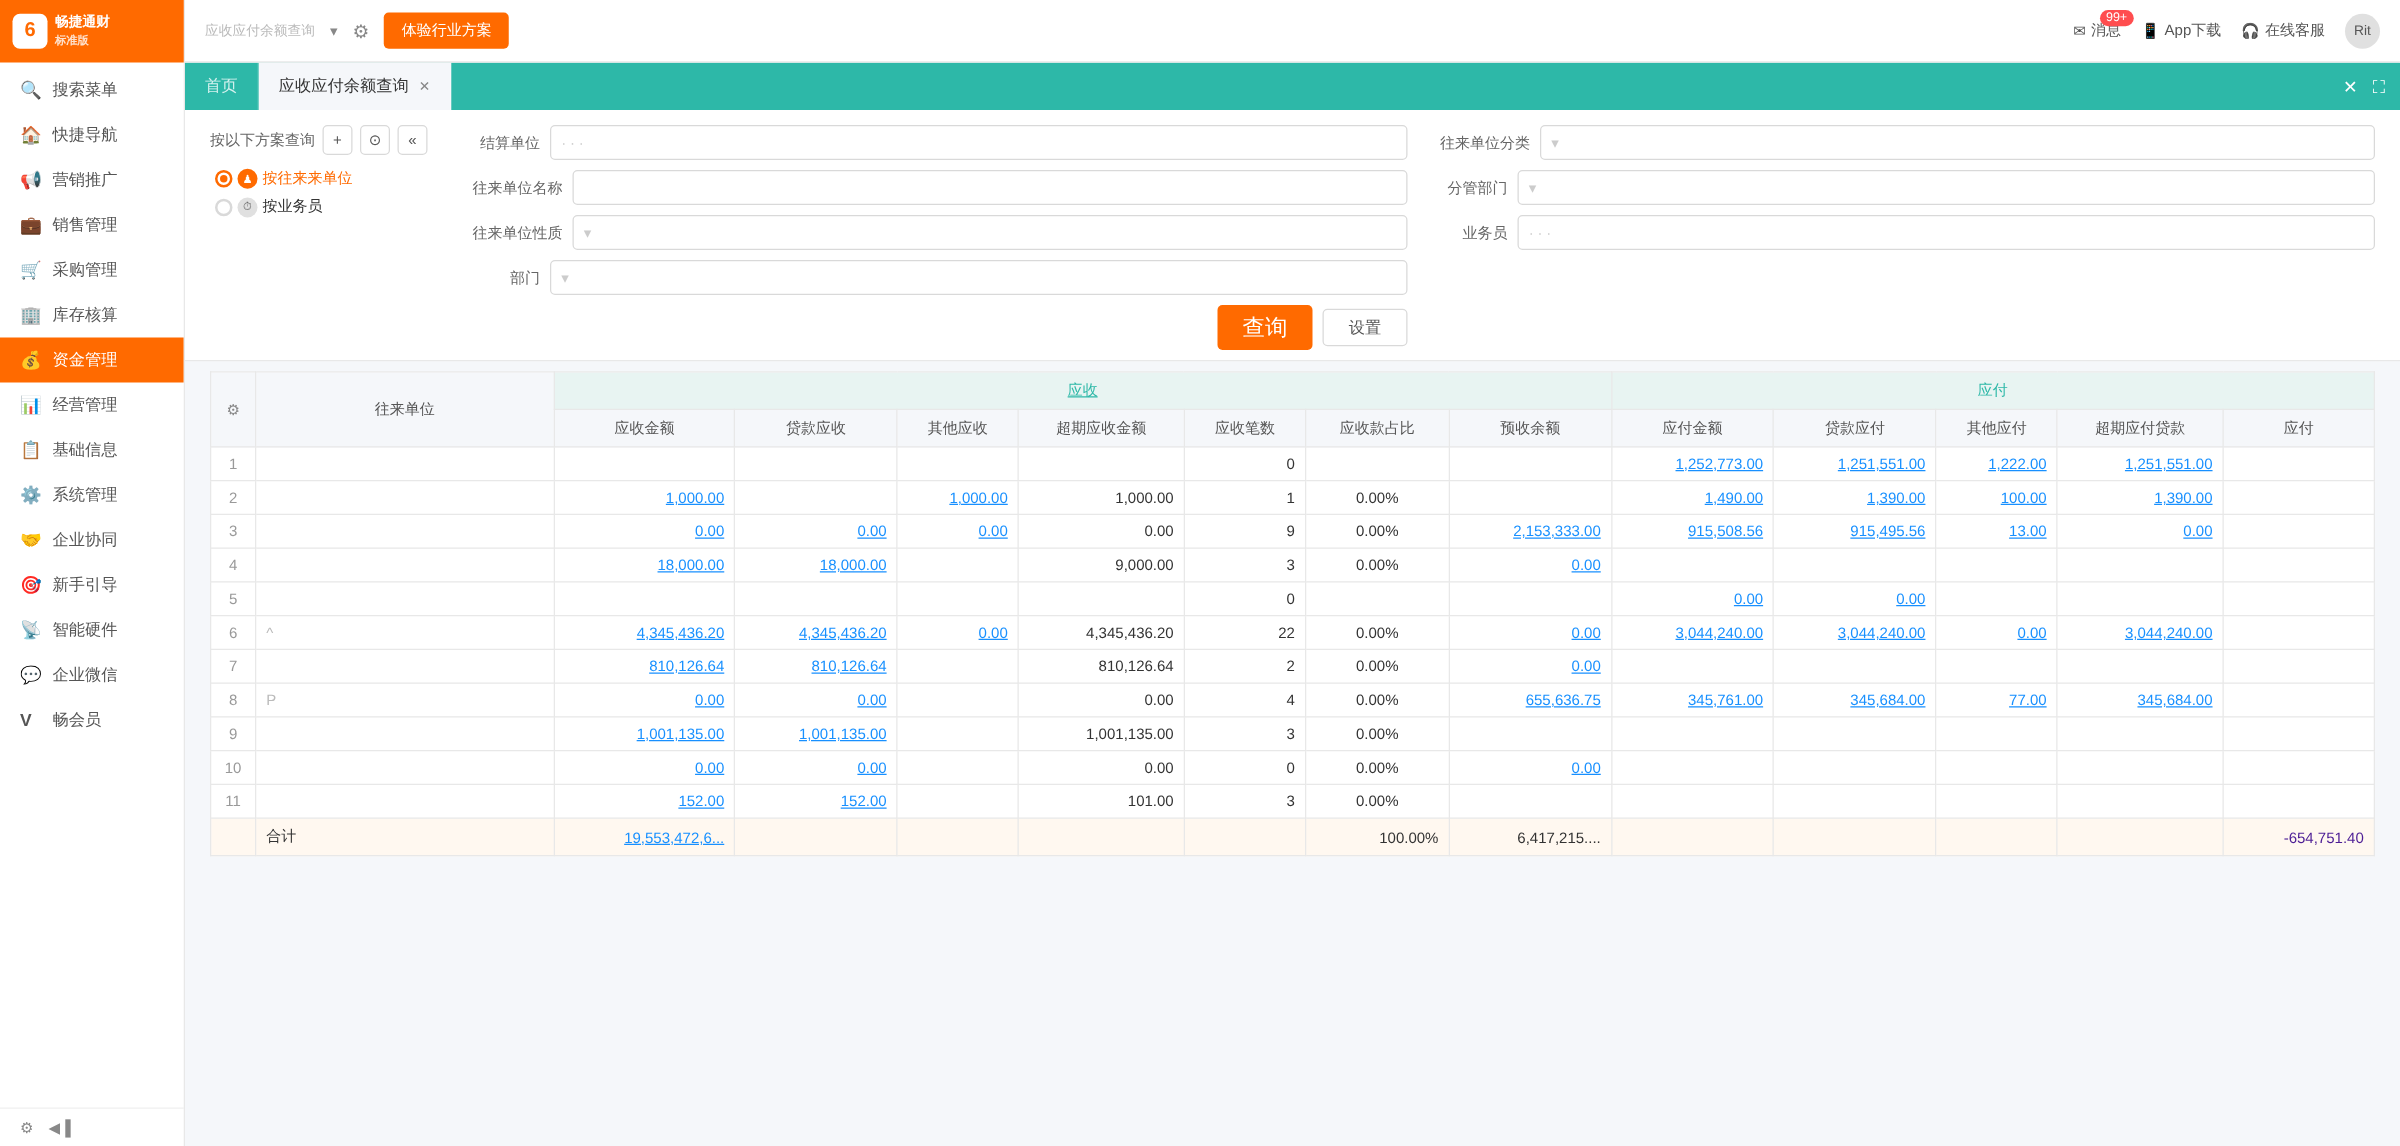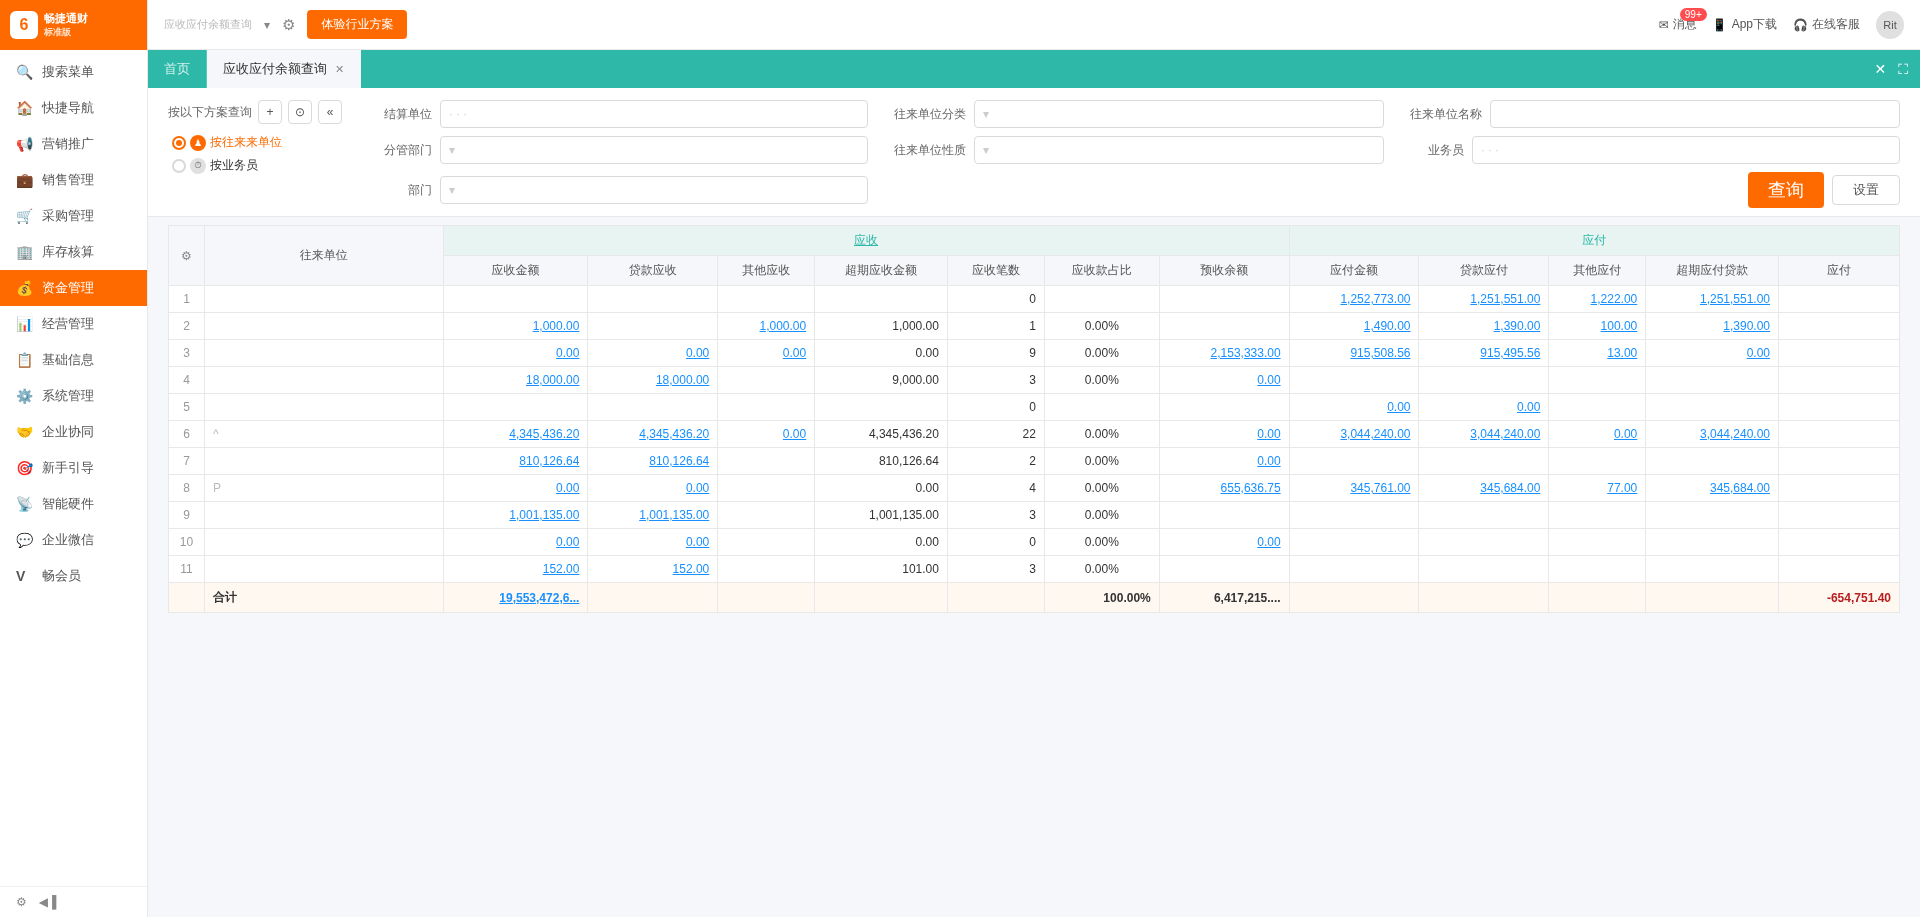--- a/index.html
+++ b/index.html
@@ -141,21 +141,21 @@
       text-align: center; font-weight: 500; color: #555; white-space: nowrap;
     }
     .data-table td {
       border: 1px solid #e8e8e8; padding: 6px 8px;
       text-align: center; color: #333; white-space: nowrap;
     }
     .data-table td.num { text-align: right; }
     .data-table td.link { color: #1890ff; text-decoration: underline; cursor: pointer; }
     .data-table td.left { text-align: left; }
     .settings-icon { cursor: pointer; color: #888; }
-    .footer-row td { background: #fff8f0; font-weight: 700; }
+    .footer-row td { background: #fff8f0; font-weight: 400; }
 
     
     ::-webkit-scrollbar { width: 6px; height: 6px; }
     ::-webkit-scrollbar-thumb { background: #ccc; border-radius: 3px; }
     ::-webkit-scrollbar-track { background: #f5f5f5; }
   </style>
 </head>
 <body>
 
 <div class="sidebar">
@@ -300,21 +300,21 @@
         </div>
         <div class="radio-option" style="padding-left:4px;">
           <div class="radio-btn" style="border-color:#d9d9d9;"></div>
           <div style="display:flex;align-items:center;gap:4px;">
             <span style="width:16px;height:16px;background:#e0e0e0;border-radius:50%;display:flex;align-items:center;justify-content:center;color:#666;font-size:9px;">⏱</span>
             <span class="radio-label">按业务员</span>
           </div>
         </div>
       </div>
 
-      <div style="flex:1; display:grid; grid-template-columns: repeat(3, 1fr); gap:8px 16px; align-items:center;">
+      <div style="flex:1; display:grid; grid-template-columns: repeat(2, 1fr); gap:8px 16px; align-items:center;">
 
         <div style="display:flex;align-items:center;">
           <span style="width:72px;text-align:right;padding-right:8px;color:#666;font-size:12px;white-space:nowrap;">结算单位</span>
           <div class="filter-input-dots" style="flex:1; height:28px; border:1px solid #d9d9d9; border-radius:4px; background:white; display:flex; align-items:center; padding:0 8px; cursor:pointer; justify-content:space-between;">
             <span style="color:#ccc; letter-spacing:3px;">···</span>
           </div>
         </div>
         <div style="display:flex;align-items:center;">
           <span style="width:90px;text-align:right;padding-right:8px;color:#666;font-size:12px;white-space:nowrap;">往来单位分类</span>
           <div class="filter-input-dots" style="flex:1; height:28px; border:1px solid #d9d9d9; border-radius:4px; background:white; display:flex; align-items:center; padding:0 8px; cursor:pointer; justify-content:space-between;">
@@ -573,18 +573,18 @@
           <td></td>
           <td></td>
           <td></td>
           <td></td>
           <td class="num">100.00%</td>
           <td class="num">6,417,215....</td>
           <td></td>
           <td></td>
           <td></td>
           <td></td>
-          <td class="num" style="color:#b91c1c;">-654,751.40</td>
+          <td class="num" style="color:#4c1d95;">-654,751.40</td>
         </tr>
       </tfoot>
     </table>
   </div>
 </div>
 
 </body></html>

